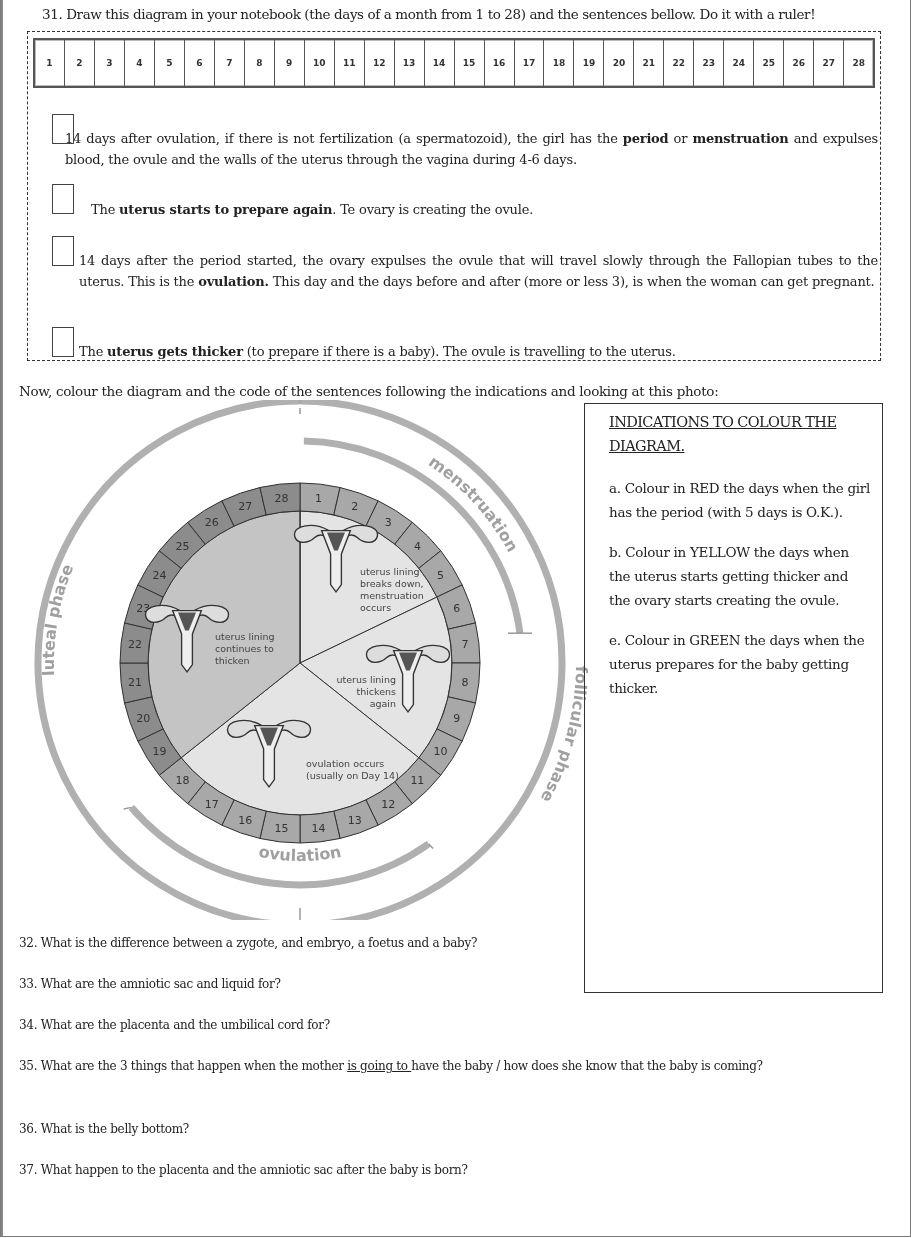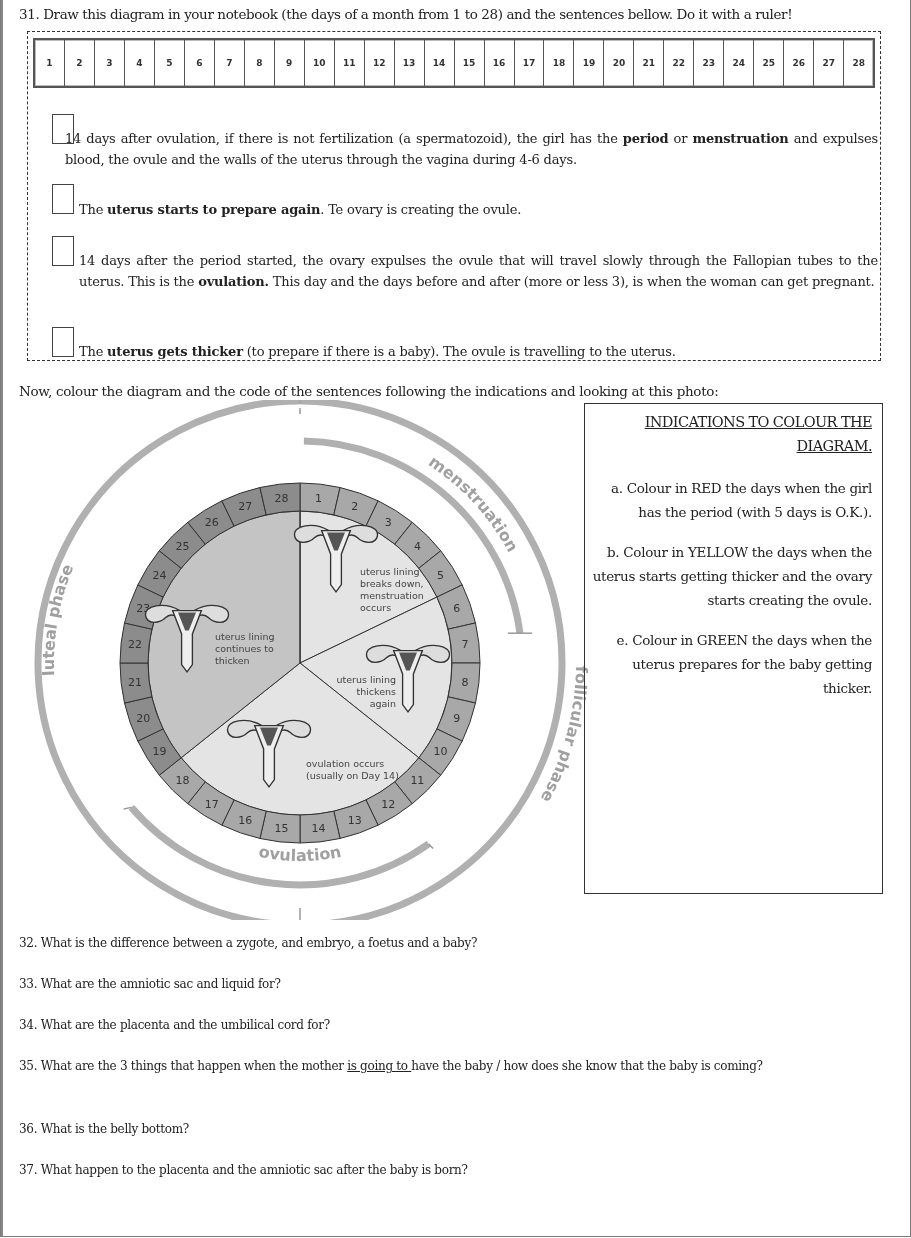--- a/index.html
+++ b/index.html
@@ -2,35 +2,35 @@
 <html><head>
 <meta charset="utf-8">
 <style>
   html, body { margin: 0; padding: 0; background: #ffffff; }
   body { width: 911px; height: 1238px; position: relative; overflow: hidden;
          font-family: "DejaVu Serif", "Liberation Serif", serif; color: #222; }
   .page-border { position: absolute; left: 0; top: 0; width: 909px; height: 1236px;
                  border: 1px solid #7a7a7a; border-top: none; }
   .page-border::before { content: ""; position: absolute; left: 0; top: 0; width: 2px; height: 100%; background: #888; }
   .q-title { position: absolute; left: 19px; font-size: 13.5px; letter-spacing: -0.4px; white-space: nowrap; }
-  #q31-title { top: 6px; }
+  #q31-title { top: 6px; margin-left: 23px; }
   .dash-box { position: absolute; left: 27px; top: 31px; width: 854px; height: 330px;
               border: 1px dashed #333; border-style: dashed; box-sizing: border-box; }
   .days-strip { position: absolute; left: 33px; top: 38px; width: 842px; height: 50px;
                 display: flex; border: 2px solid #555; box-sizing: border-box;
                 box-shadow: inset 0 0 0 1px #bbb; }
   .day-cell { flex: 1; border-right: 1px solid #555; display: flex; align-items: center; justify-content: center;
               font-family: "DejaVu Sans", sans-serif; font-size: 9px; color: #333; font-weight: bold; }
   .day-cell:last-child { border-right: none; }
   .sentence { position: absolute; left: 52px; width: 826px; font-size: 13px; line-height: 21px; letter-spacing: -0.2px; }
   .check-box { position: absolute; left: 0; width: 22px; height: 30px; border: 1px solid #444; border-bottom-width: 1px; box-sizing: border-box; }
   .sentence-text { margin-left: 27px; text-align: justify; }
   .sentence b { font-weight: bold; }
   #instructions { position: absolute; left: 19px; top: 383px; font-size: 13.5px; letter-spacing: -0.3px; }
-  .ind-box { position: absolute; left: 584px; top: 403px; width: 299px; height: 491px; border: 1px solid #333; box-sizing: border-box; padding: 6px 10px 0 0; text-align: right; }
+  .ind-box { position: absolute; left: 584px; top: 403px; width: 299px; height: 590px; border: 1px solid #333; box-sizing: border-box; padding: 6px 10px 0 24px; }
   .ind-title { font-size: 14.5px; line-height: 24px; text-decoration: underline; letter-spacing: -0.6px; }
   .ind-item { font-size: 13.5px; line-height: 24px; margin-top: 16px; letter-spacing: -0.3px; }
   .ind-item u { text-decoration: underline; }
   .question { position: absolute; left: 19px; width: 860px; font-size: 12px; line-height: 21px; letter-spacing: -0.3px; }
   .question u { }
   svg text { font-family: "DejaVu Sans", "Liberation Sans", sans-serif; }
 </style>
 </head>
 <body>
 
@@ -67,21 +67,21 @@
     <div class="day-cell">25</div>
     <div class="day-cell">26</div>
     <div class="day-cell">27</div>
     <div class="day-cell">28</div>
   </div>
 
 <div class="sentence" style="top:114px;">
   <div class="check-box" style="top:0;"></div>
   <div class="sentence-text" style="padding-top:14px;margin-left:13px;"><span>14 days after ovulation, if there is not fertilization (a spermatozoid), the girl has the </span><b>period</b><span> or </span><b>menstruation</b><span> and expulses blood, the ovule and the walls of the uterus through the vagina during 4-6 days.</span></div>
 </div>
-<div class="sentence" style="top:184px;">
+<div class="sentence" style="top:184px;padding-left:12px;">
   <div class="check-box" style="top:0;"></div>
   <div class="sentence-text" style="padding-top:15px;"><span>The </span><b>uterus starts to prepare again</b><span>. Te ovary is creating the ovule.</span></div>
 </div>
 <div class="sentence" style="top:236px;">
   <div class="check-box" style="top:0;"></div>
   <div class="sentence-text" style="padding-top:14px;"><span>14 days after the period started, the ovary expulses the ovule that will travel slowly through the Fallopian tubes to the uterus. This is the </span><b>ovulation.</b><span> This day and the days before and after (more or less 3), is when the woman can get pregnant.</span></div>
 </div>
 <div class="sentence" style="top:327px;">
   <div class="check-box" style="top:0;"></div>
   <div class="sentence-text" style="padding-top:14px;"><span>The </span><b>uterus gets thicker</b><span> (to prepare if there is a baby). The ovule is travelling to the uterus.</span></div>

